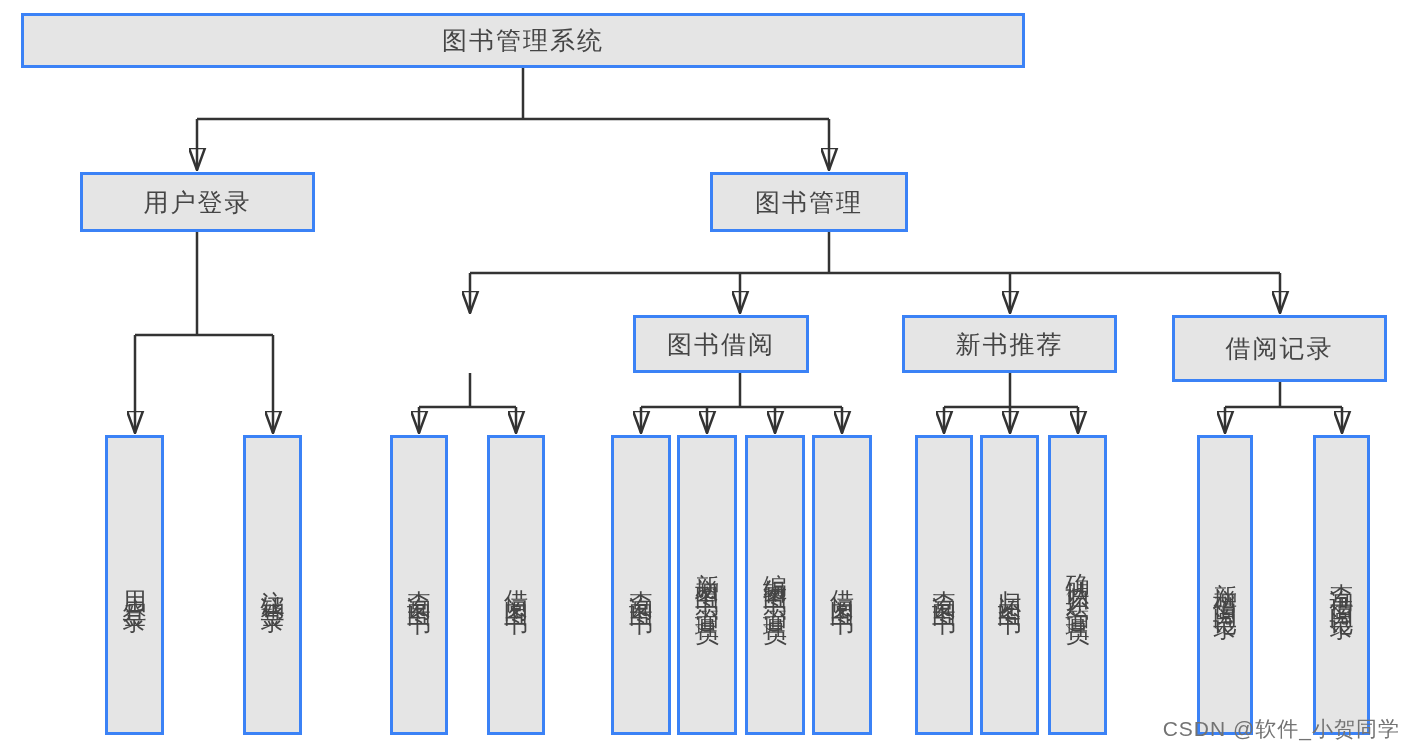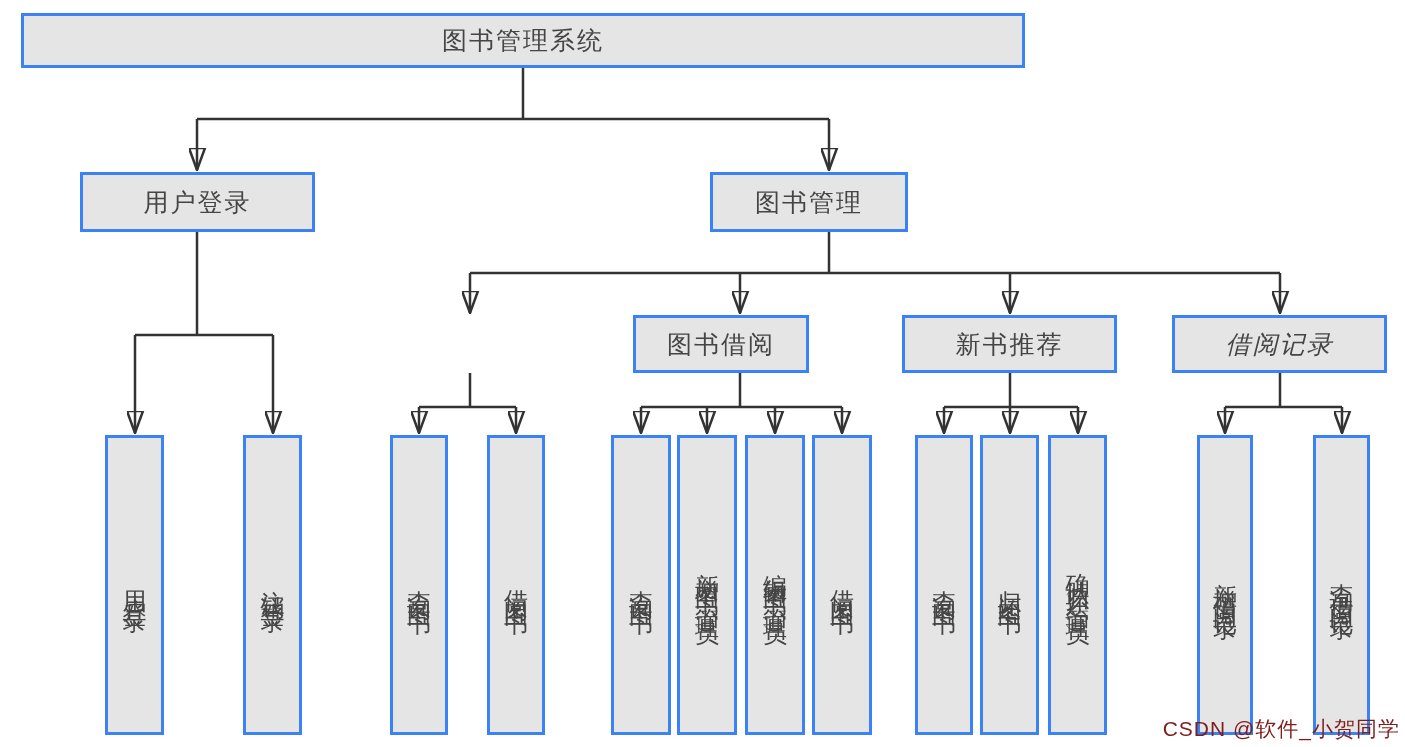--- a/index.html
+++ b/index.html
@@ -27,21 +27,21 @@
     text-orientation:mixed;
     font-size:24px;
     letter-spacing:7px;
     line-height:1;
     color:#454545;
   }
   .watermark{
     position:absolute;
     right:5px;top:715px;
     font-size:21px;
-    color:#7f1d1d;
+    color:#737373;
     letter-spacing:1px;
     white-space:nowrap;
   }
 </style>
 </head>
 <body>
 
 <div id="canvas">
 
   <svg class="wires" viewBox="0 0 1405 747">
@@ -92,21 +92,21 @@
     <path class="a" d="M1342,407 V433"></path>
   </svg>
 
   <div class="node hnode" style="left:21px;top:13px;width:1004px;height:55px;">图书管理系统</div>
 
   <div class="node hnode" style="left:80px;top:172px;width:235px;height:60px;">用户登录</div>
   <div class="node hnode" style="left:710px;top:172px;width:198px;height:60px;">图书管理</div>
 
   <div class="node hnode" style="left:633px;top:315px;width:176px;height:58px;">图书借阅</div>
   <div class="node hnode" style="left:902px;top:315px;width:215px;height:58px;">新书推荐</div>
-  <div class="node hnode" style="left:1172px;top:315px;width:215px;height:58px;font-style:italic;">借阅记录</div>
+  <div class="node hnode" style="left:1172px;top:315px;width:215px;height:67px;">借阅记录</div>
 
   <div class="node leaf" style="left:105px;top:435px;width:59px;height:300px;">
     <span>用户登录</span>
   </div>
   <div class="node leaf" style="left:243px;top:435px;width:59px;height:300px;">
     <span>注销登录</span>
   </div>
 
   <div class="node leaf" style="left:390px;top:435px;width:58px;height:300px;">
     <span>查询图书</span>

